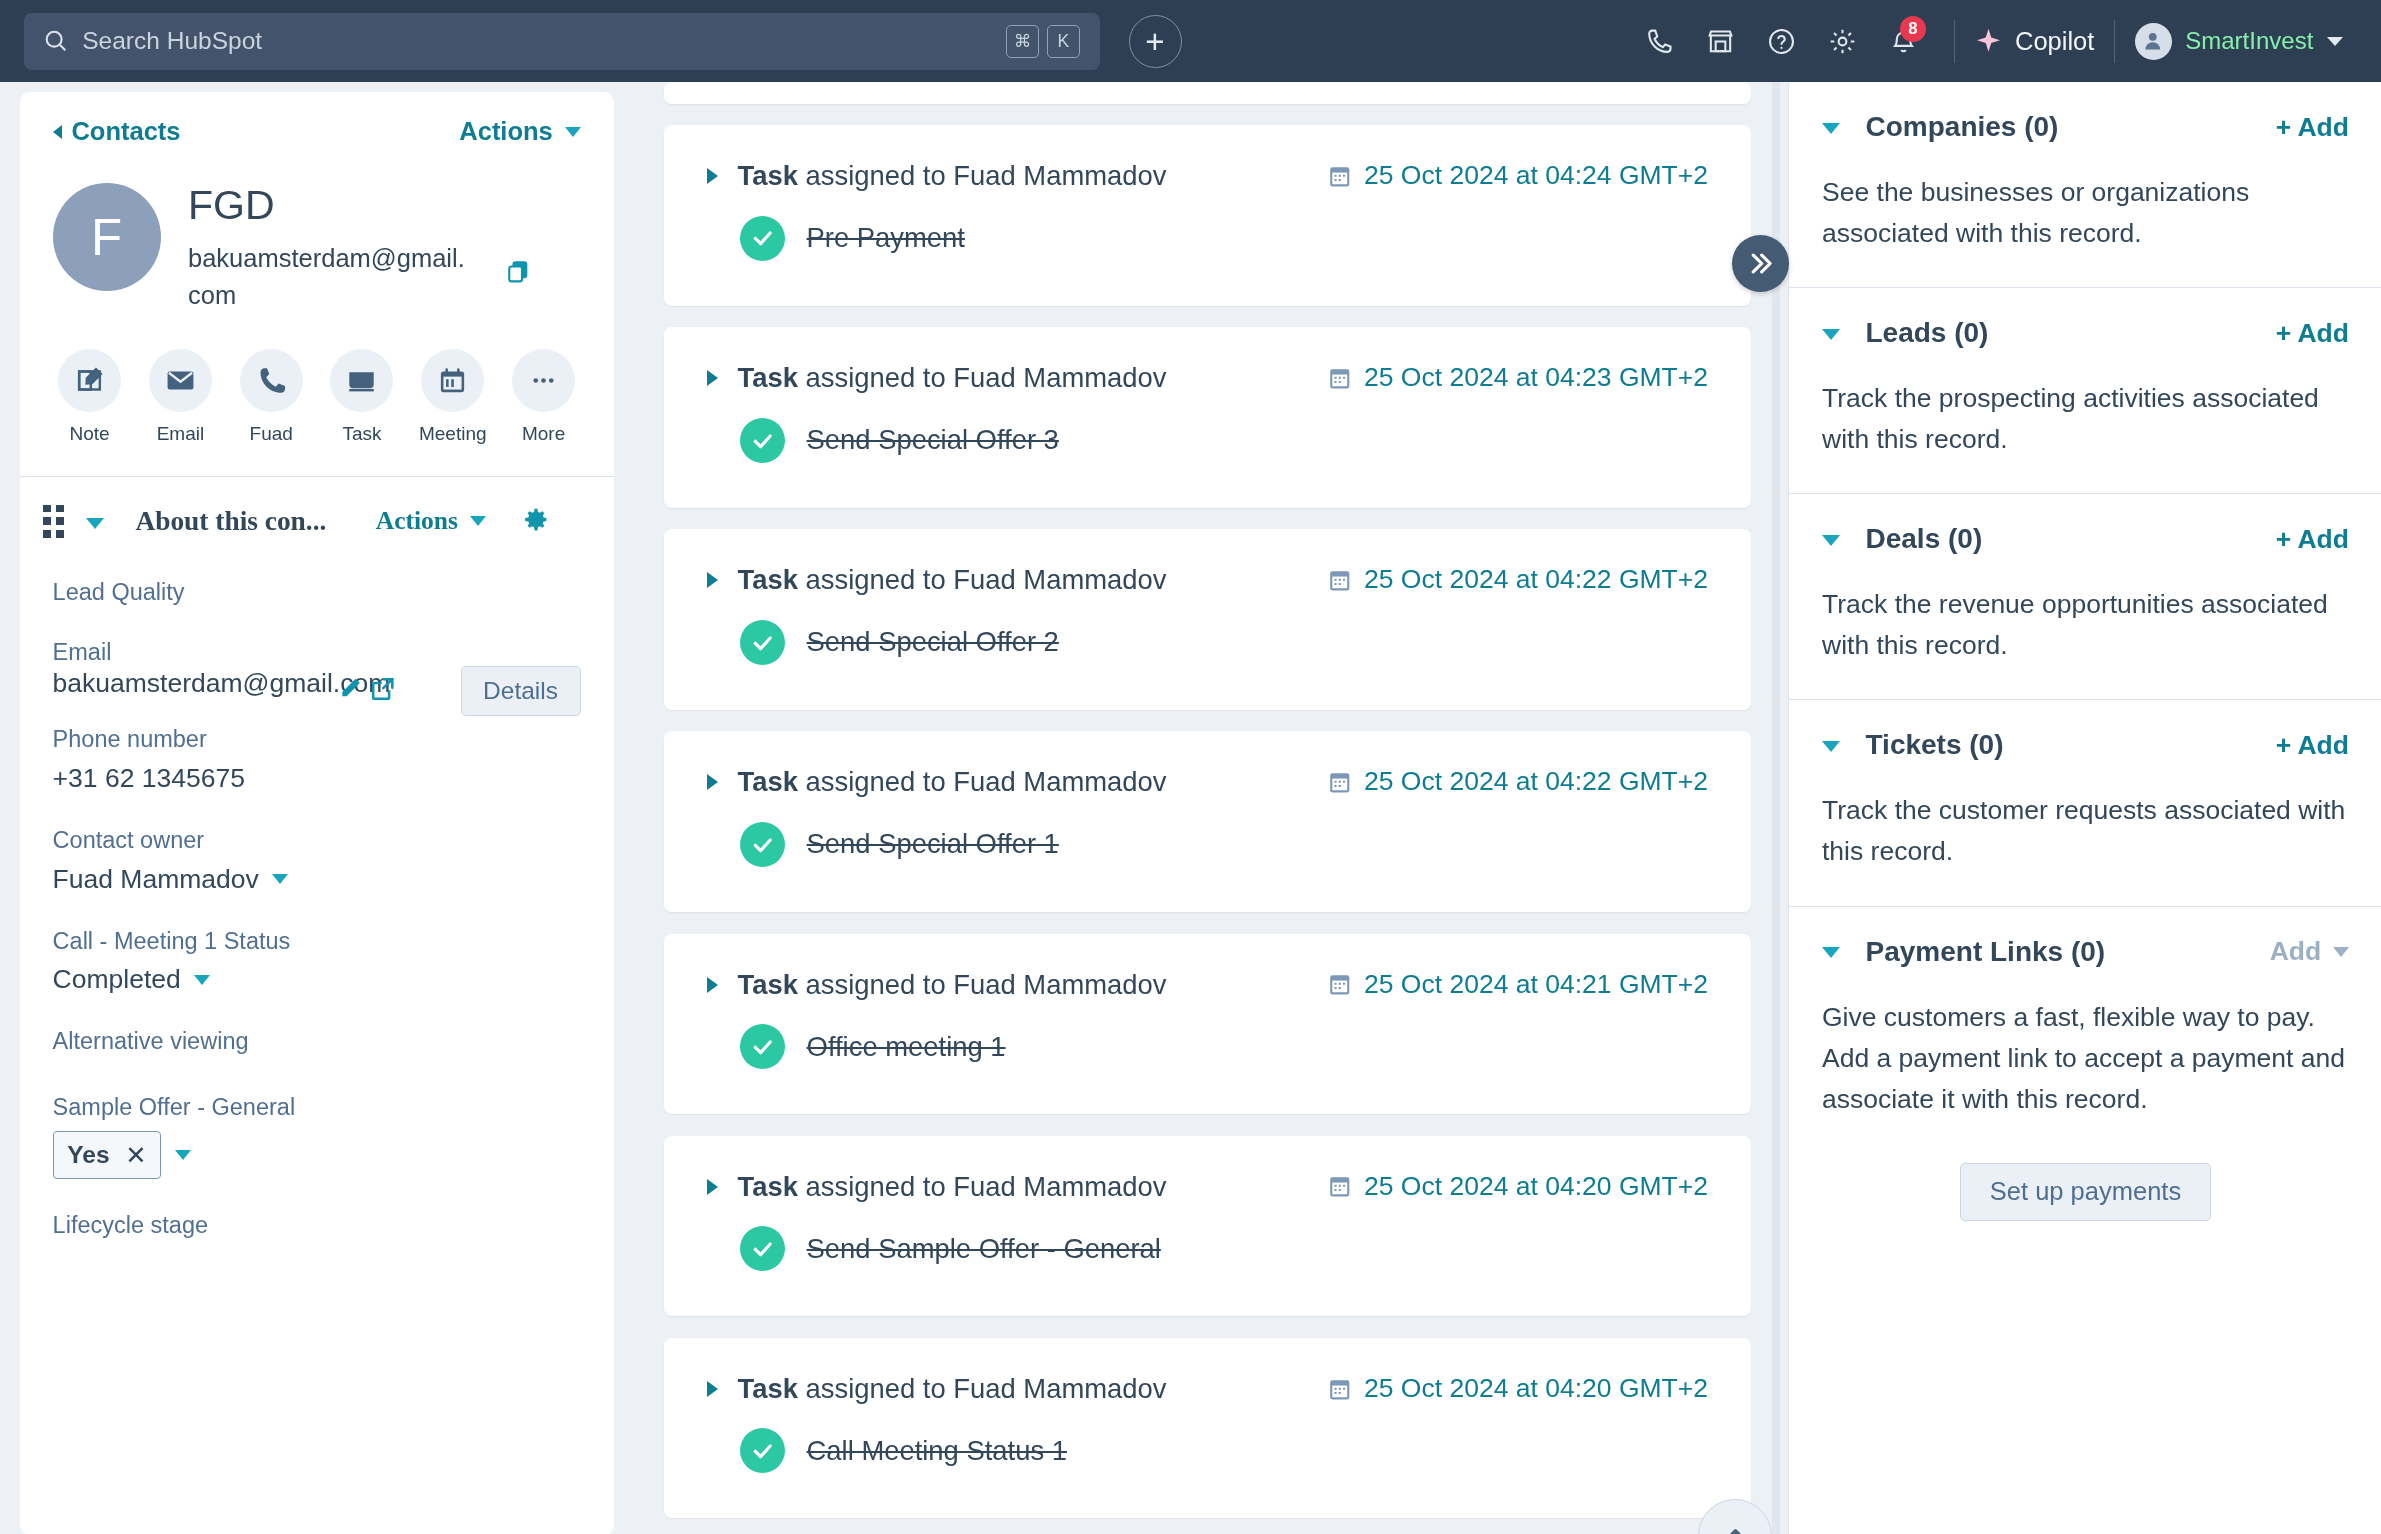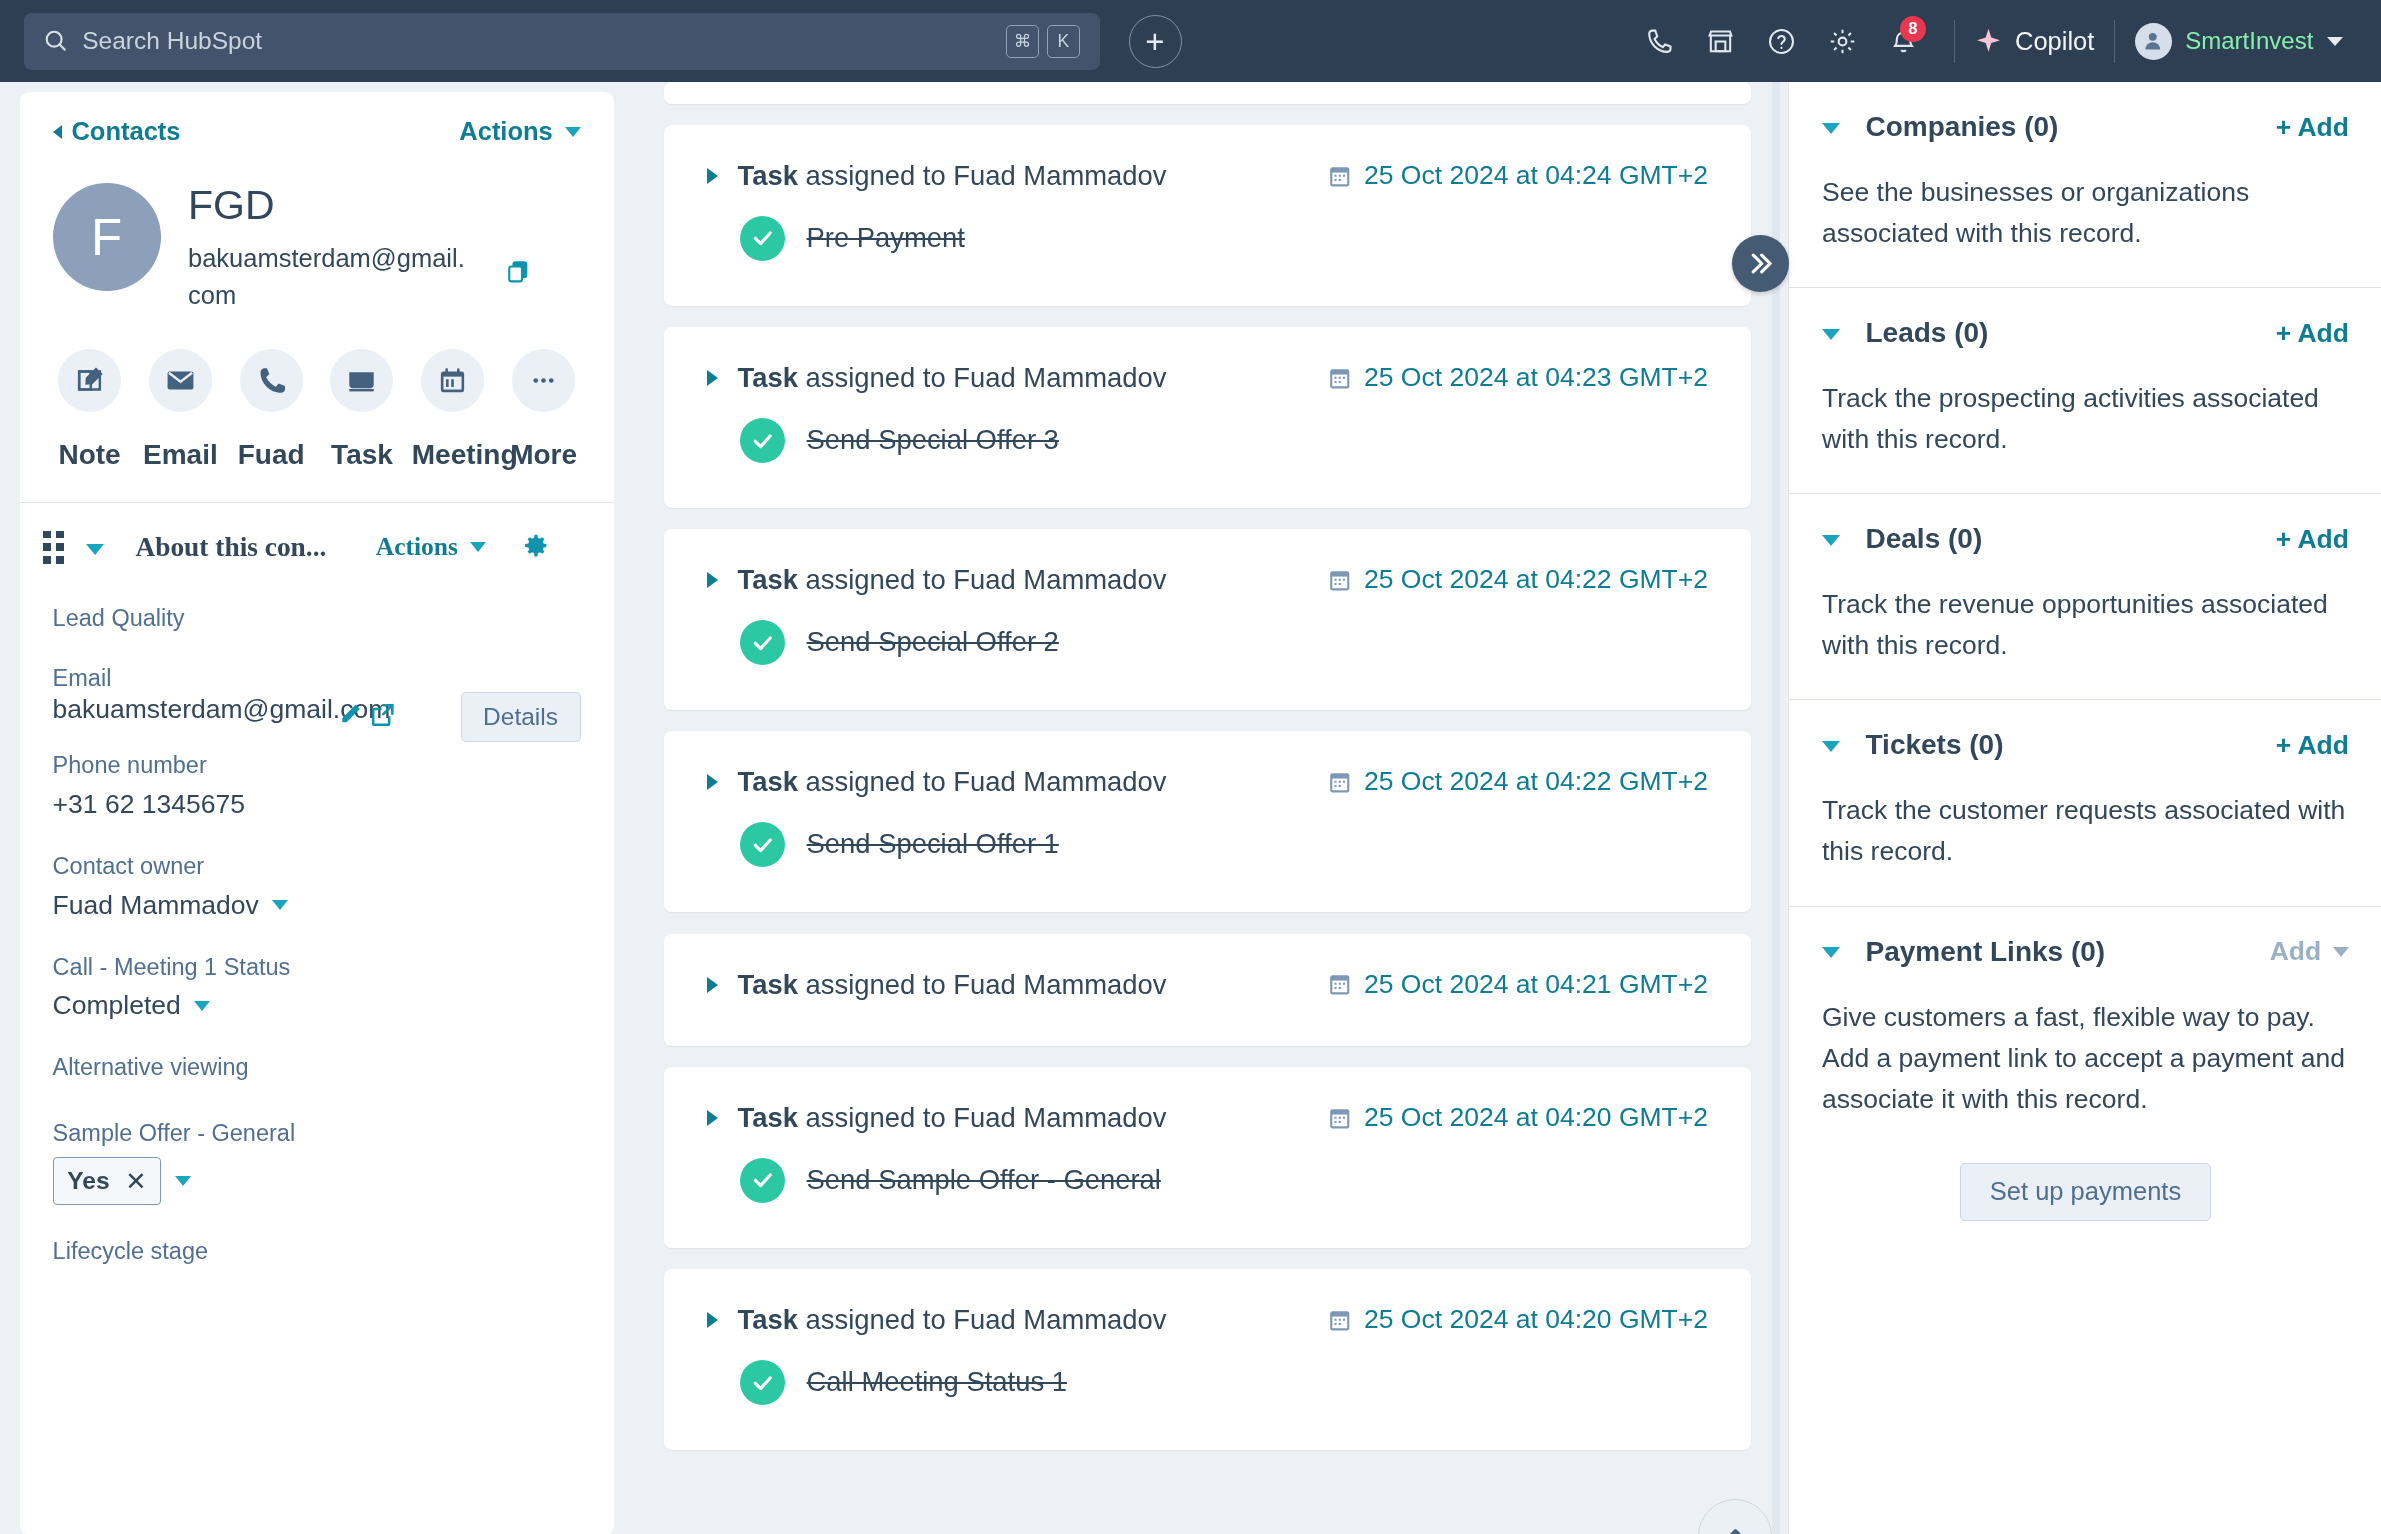--- a/index.html
+++ b/index.html
@@ -128,21 +128,21 @@
 
   #quickactions {
     display: flex; gap: 0; padding: 35px 29px 0 29px; justify-content: space-between;
   }
   .qa { width: 82px; text-align: center; cursor: pointer; }
   .qa-circle {
     width: 63px; height: 63px; border-radius: 50%; background: #EAF0F6;
     display: flex; align-items: center; justify-content: center; margin: 0 auto;
   }
   .qa-circle svg { width: 31px; height: 31px; }
-  .qa-label { font-size: 28px; color: #33475B; margin-top: 27px; font-weight: bold; }
+  .qa-label { font-size: 19px; color: #33475B; margin-top: 11px; }
   #left-divider { height: 1px; background: #DFE3EB; margin: 31px 0 0 0; }
 
   #about-head {
     display: flex; align-items: center; padding: 27.4px 29px 0 23.5px; gap: 22px; font-family: Liberation Serif, serif;
   }
   #drag-dots { display: grid; grid-template-columns: 7.8px 7.8px; gap: 4.9px; flex: none; }
   #drag-dots i { width: 7.8px; height: 7.8px; background: #33475B; display: block; }
   .chev-down-teal {
     width: 0; height: 0; border-left: 9.8px solid transparent;
     border-right: 9.8px solid transparent; border-top: 11.8px solid #1AA5BE;
@@ -639,20 +639,28 @@
         </div>
         <div class="card-date">
           <svg viewBox="0 0 24 24" fill="#7C98B6">
               <rect x="3" y="4" width="18" height="18" rx="2"></rect>
               <rect x="5" y="9" width="14" height="11" fill="#fff"></rect>
               <path d="M7 11h2v2H7zm4 0h2v2h-2zm4 0h2v2h-2zM7 15h2v2H7zm4 0h2v2h-2z" fill="#7C98B6"></path>
             </svg>
           <span>25 Oct 2024 at 04:21 GMT+2</span>
         </div>
       </div>
+      <div class="card-body">
+        <span class="check">
+          <svg viewBox="0 0 24 24" fill="none" stroke="#fff" stroke-width="3" stroke-linecap="round" stroke-linejoin="round">
+              <path d="M5 12.5l5 5 9-10"></path>
+            </svg>
+        </span>
+        <span class="task-name">Office meeting 1</span>
+      </div>
     </div>
 
     <div class="card">
       <div class="card-head">
         <div class="card-left">
           <span class="chev-right"></span>
           <span class="card-title"><b>Task</b><span> assigned to Fuad Mammadov</span></span>
         </div>
         <div class="card-date">
           <svg viewBox="0 0 24 24" fill="#7C98B6">

